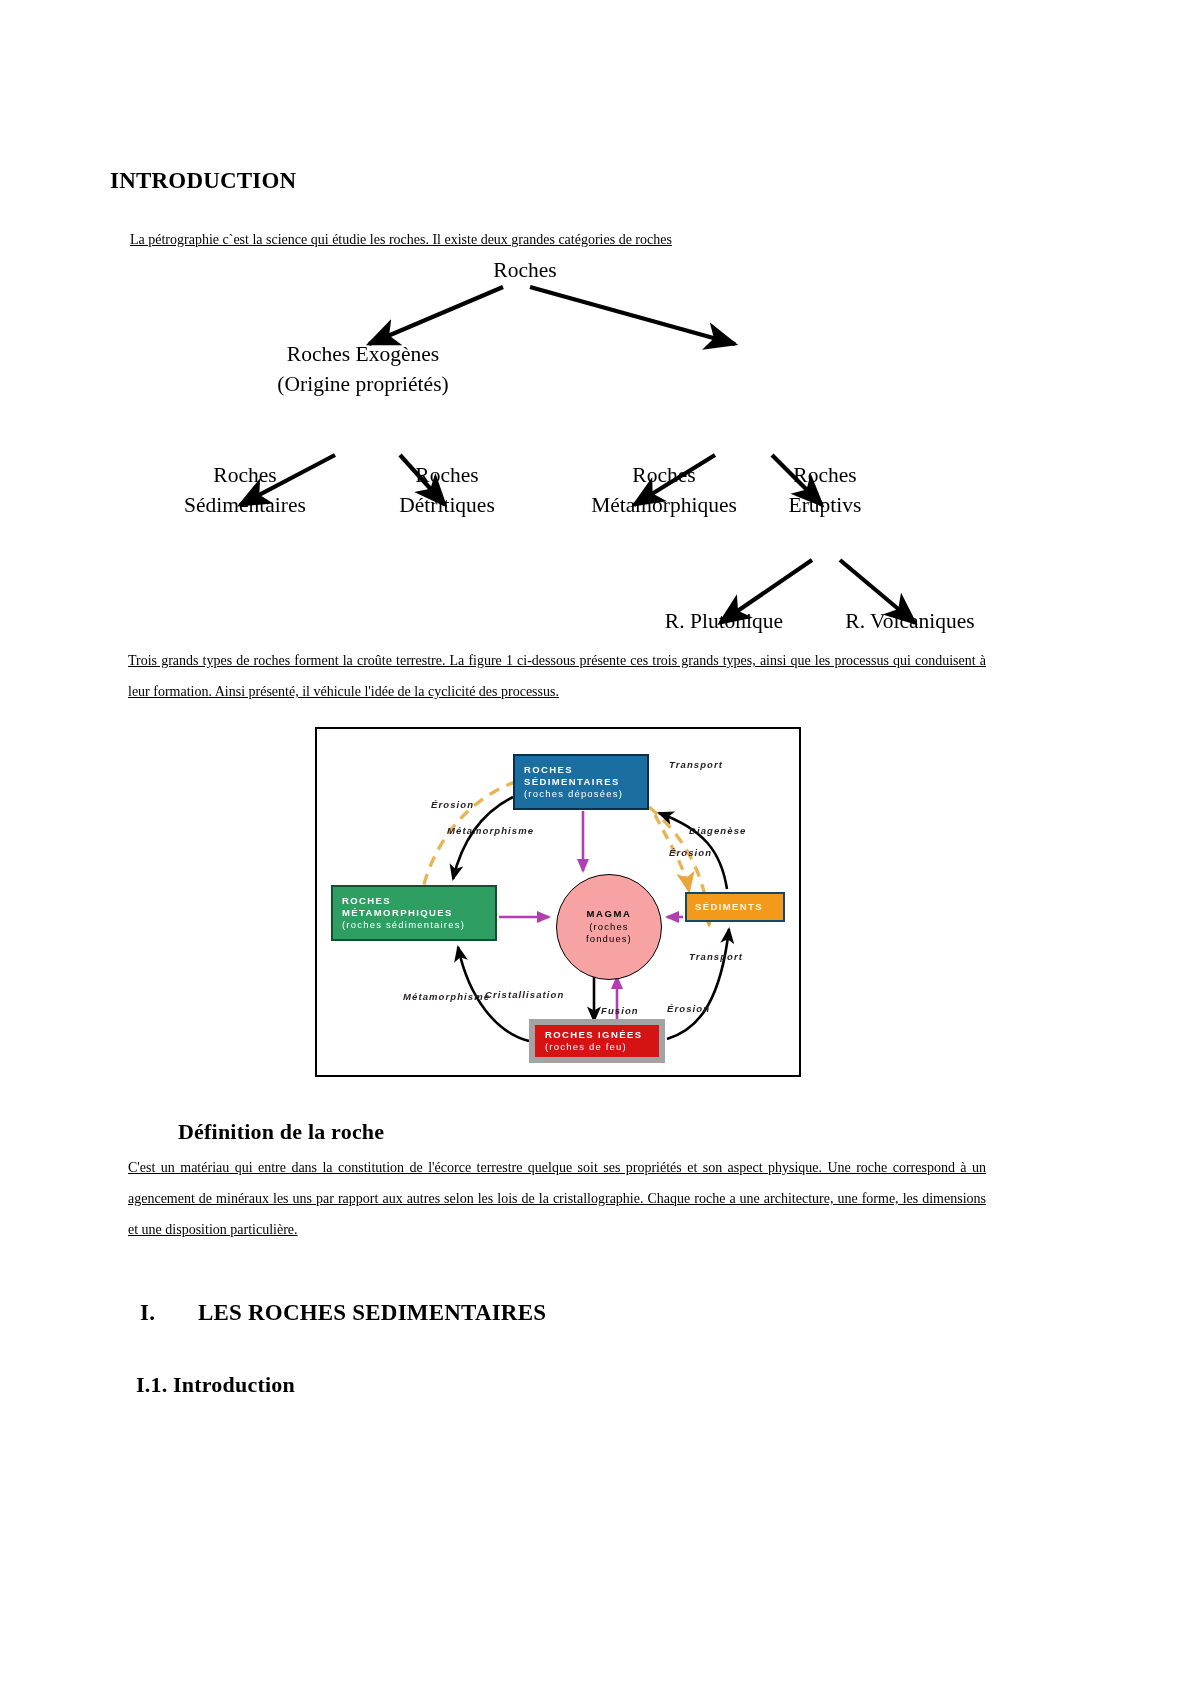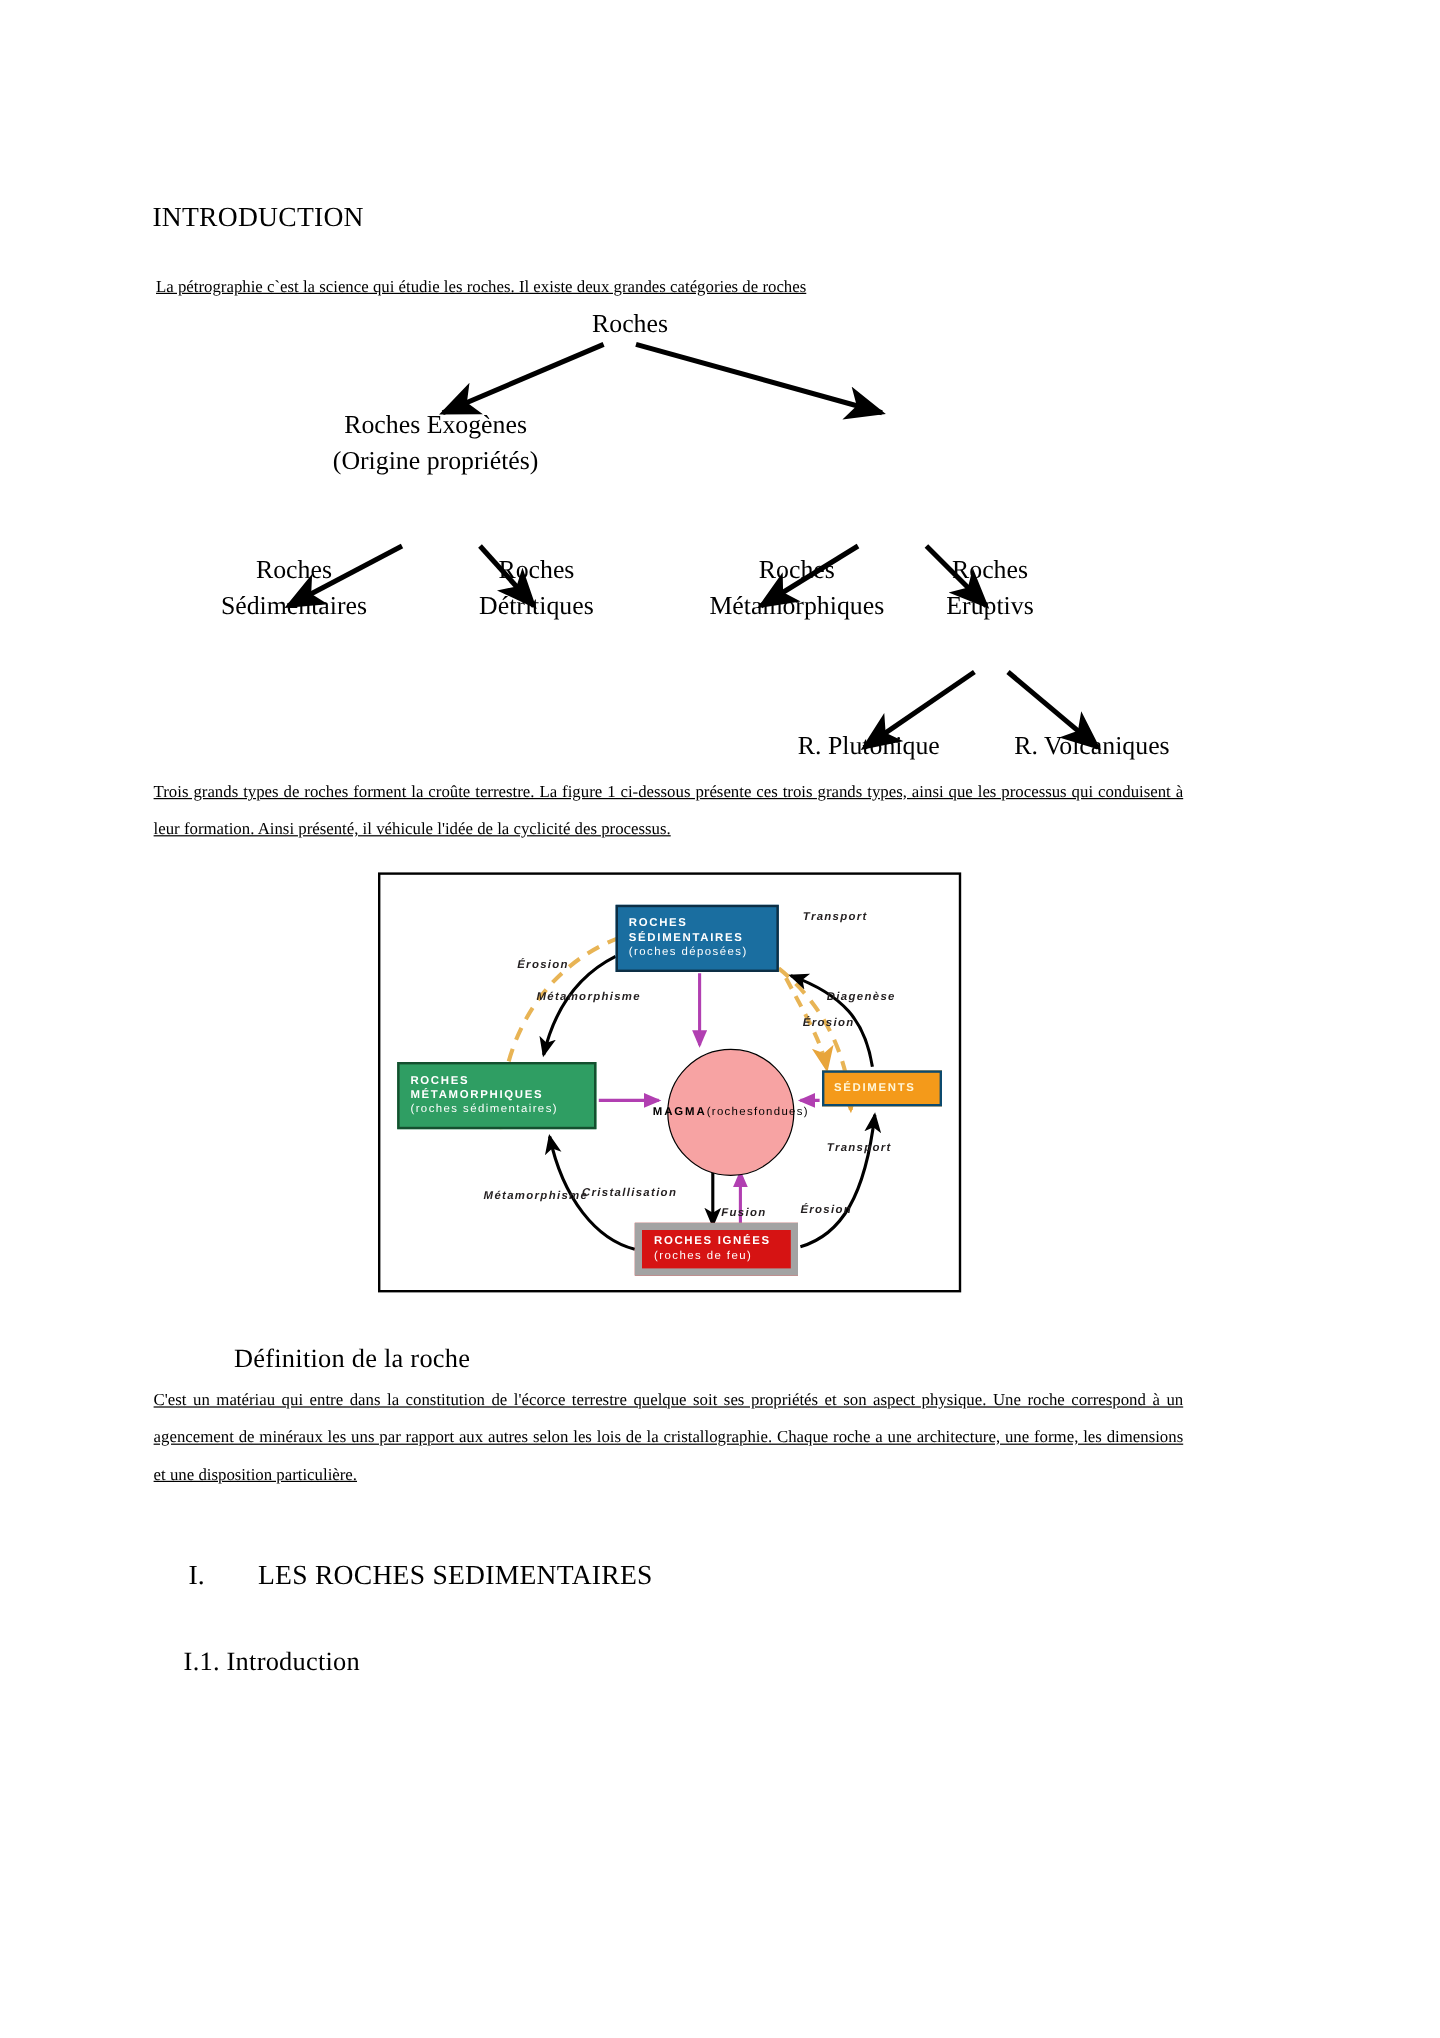--- a/index.html
+++ b/index.html
@@ -24,24 +24,23 @@
   .doc-title {
     position: absolute;
     left: 0; right: 0;
     text-align: center;
     font-weight: bold;
     font-size: 25px;
     letter-spacing: 0.3px;
   }
   .section-head {
     position: absolute;
-    font-weight: normal;
+    font-weight: bold;
     font-size: 23px;
     letter-spacing: 0.2px;
-    margin-left: 17px;
   }
   .body-par {
     position: absolute;
     font-size: 14px;
     line-height: 31px;
     text-align: justify;
     text-decoration: underline;
   }
   .caption {
     position: absolute;
@@ -136,21 +135,21 @@
     color: #fff6d8;
   }
   #circle-magma {
     position: absolute;
     left: 239px; top: 145px;
     width: 104px; height: 104px;
     border-radius: 50%;
     background: #f7a3a3;
     border: 1.5px solid #000000;
     display: flex;
-    flex-direction: row;
+    flex-direction: column;
     justify-content: center;
     align-items: center;
     font-family: "Liberation Sans", "DejaVu Sans", sans-serif;
     font-size: 9.5px;
     line-height: 12.5px;
     letter-spacing: 1.1px;
     color: #000000;
     text-align: center;
   }
   #circle-magma .m1 { font-weight: bold; letter-spacing: 1.6px; }

